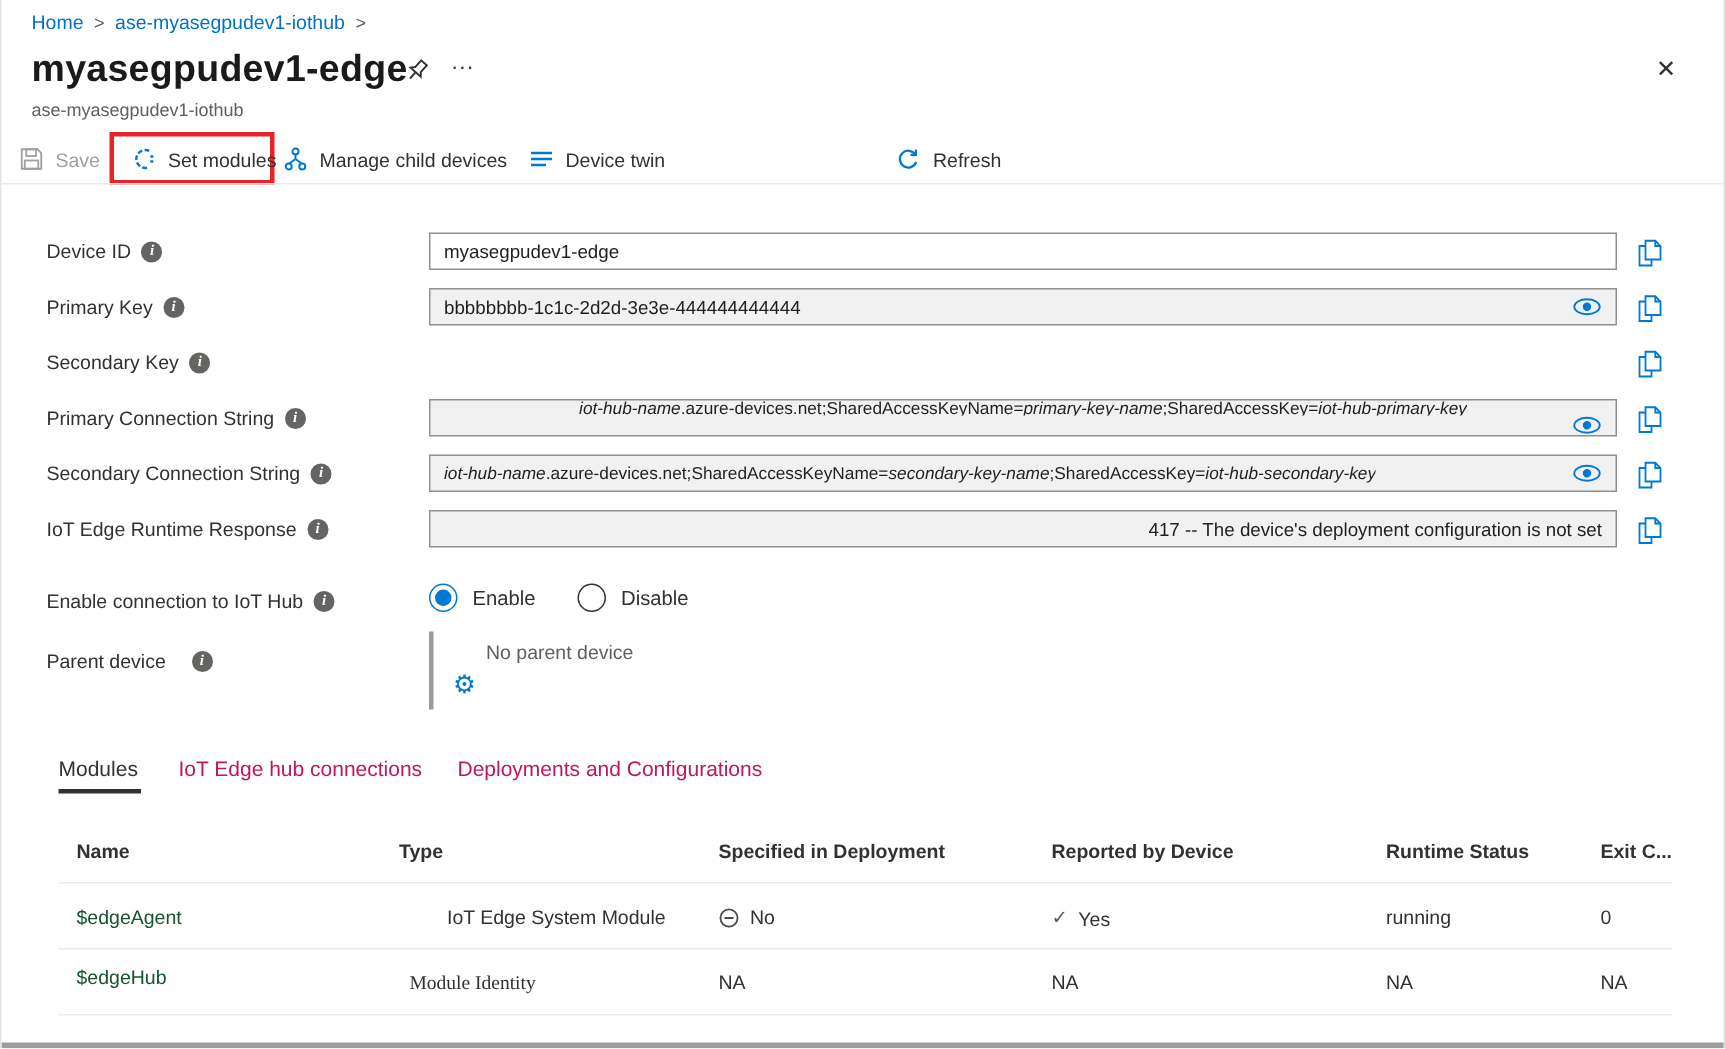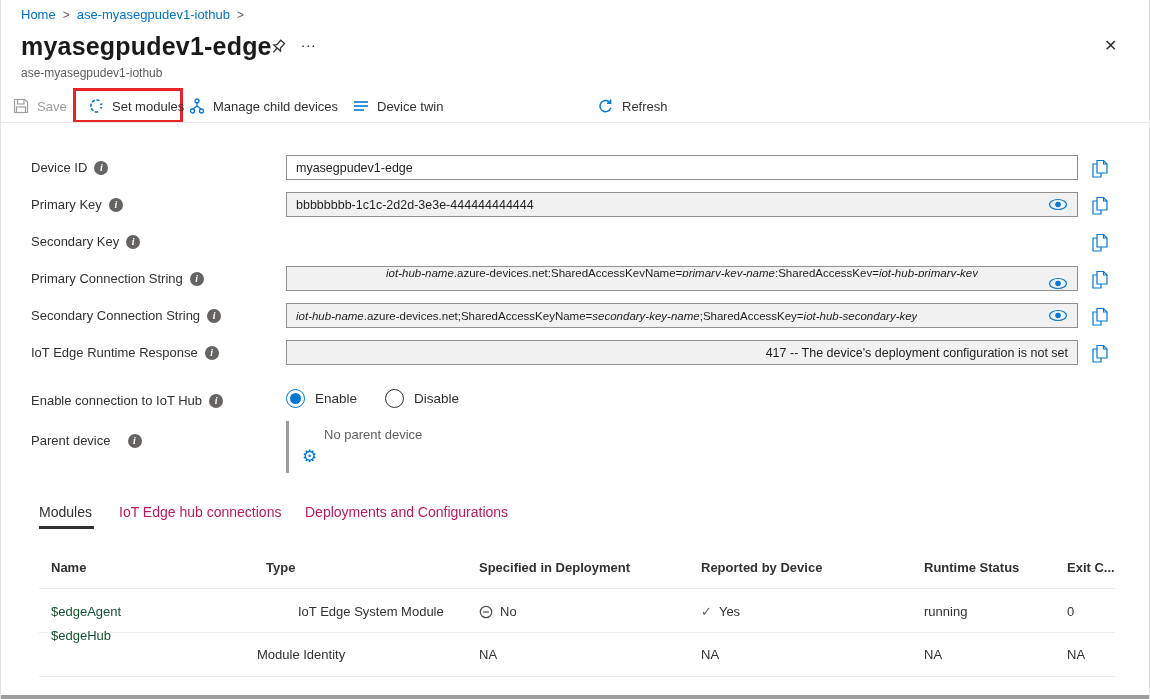--- a/index.html
+++ b/index.html
@@ -314,22 +314,22 @@
       <span class="check">✓</span>
       <span>Yes</span>
     </span>
     <span class="td" style="left:923px; top:604px;">running</span>
     <span class="td" style="left:1066px; top:604px;">0</span>
   </div>
 
   <div class="abs row-divider" style="top:632px;"></div>
 
   <div>
-    <span class="td link" style="left:50px; top:628px;">$edgeHub</span>
-    <span class="td" style="left:256px; top:647px;">Module Identity</span>
+    <span class="td link" style="left:50px; top:644px;">$edgeHub</span>
+    <span class="td" style="left:272px; top:647px;font-family:Liberation Serif, serif;">Module Identity</span>
     <span class="td" style="left:478px; top:647px;">NA</span>
     <span class="td" style="left:700px; top:647px;">NA</span>
     <span class="td" style="left:923px; top:647px;">NA</span>
     <span class="td" style="left:1066px; top:647px;">NA</span>
   </div>
 
   <div class="abs row-divider" style="top:676px;"></div>
 
   <div class="abs bottom-bar"></div>
 </div>

